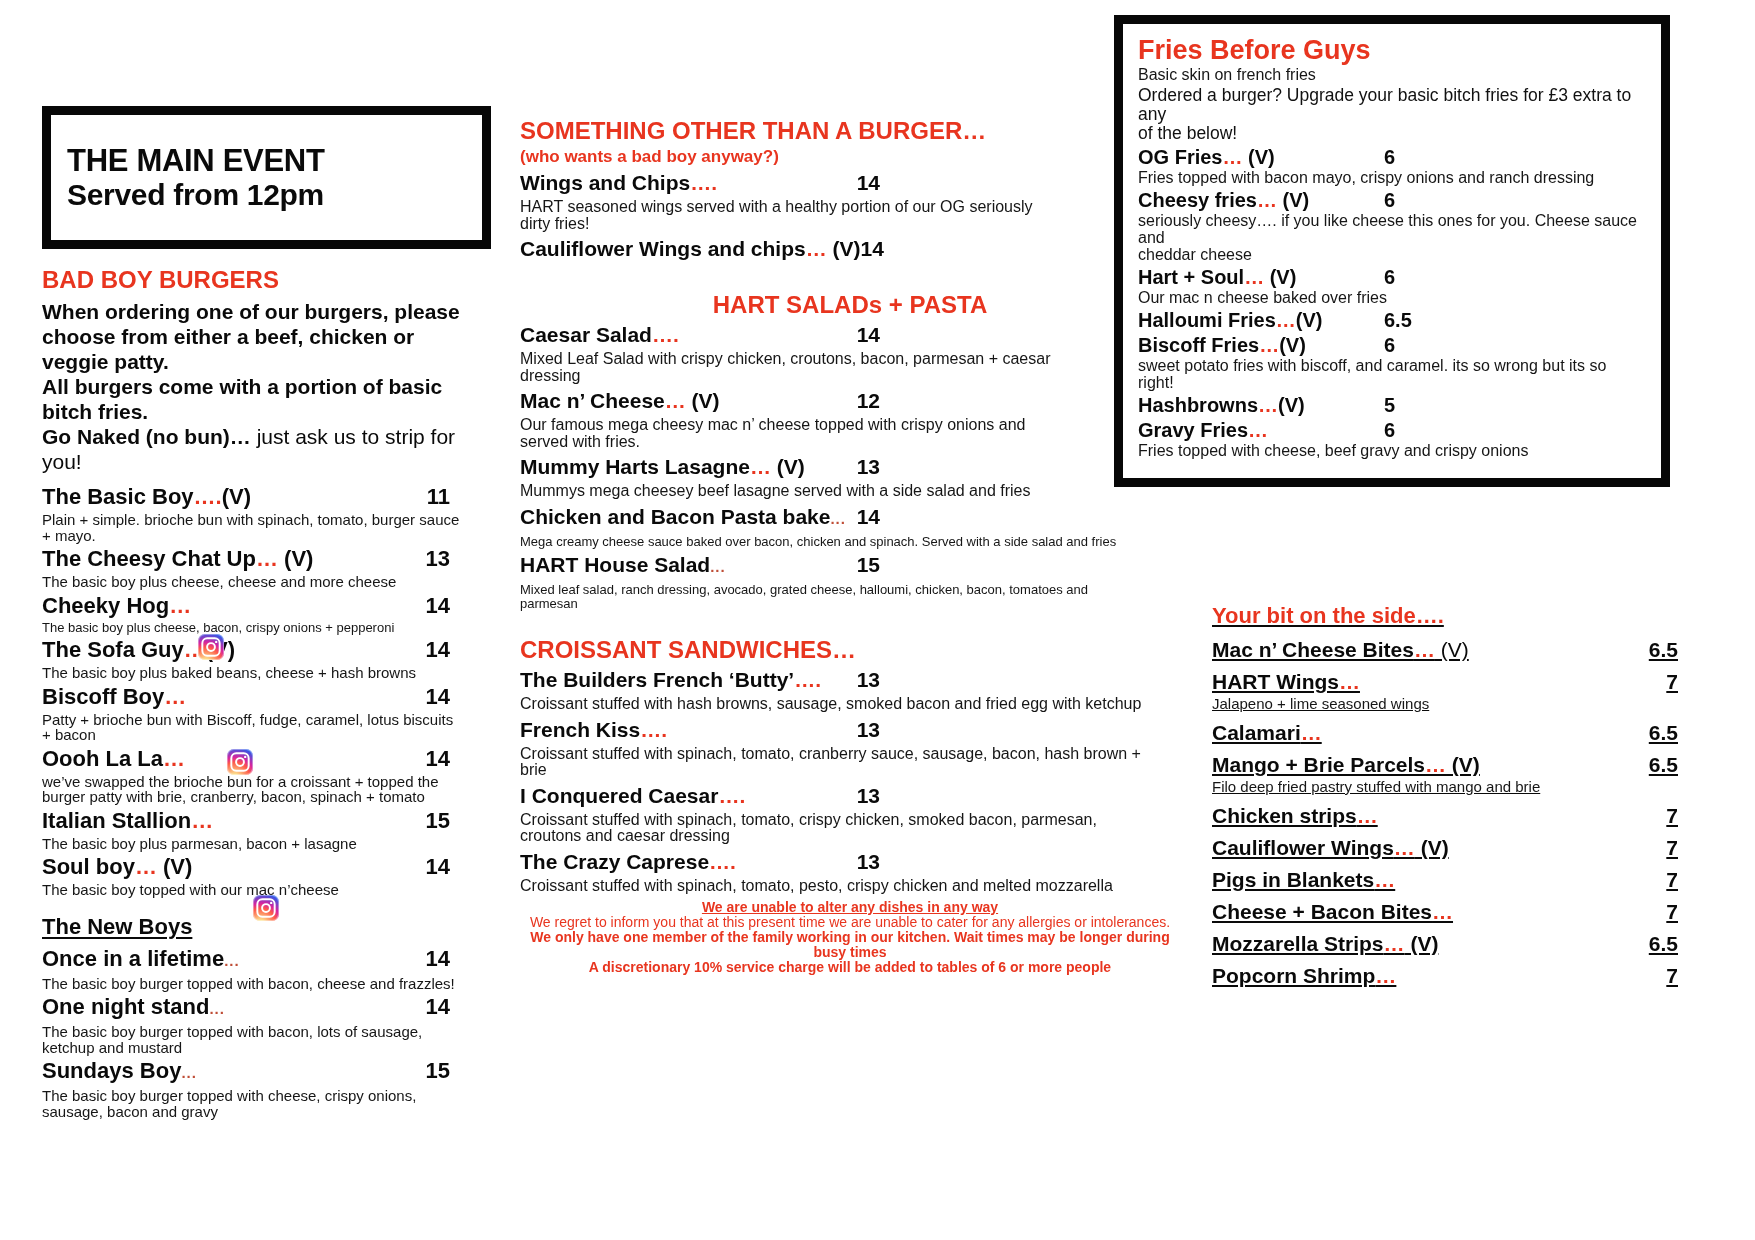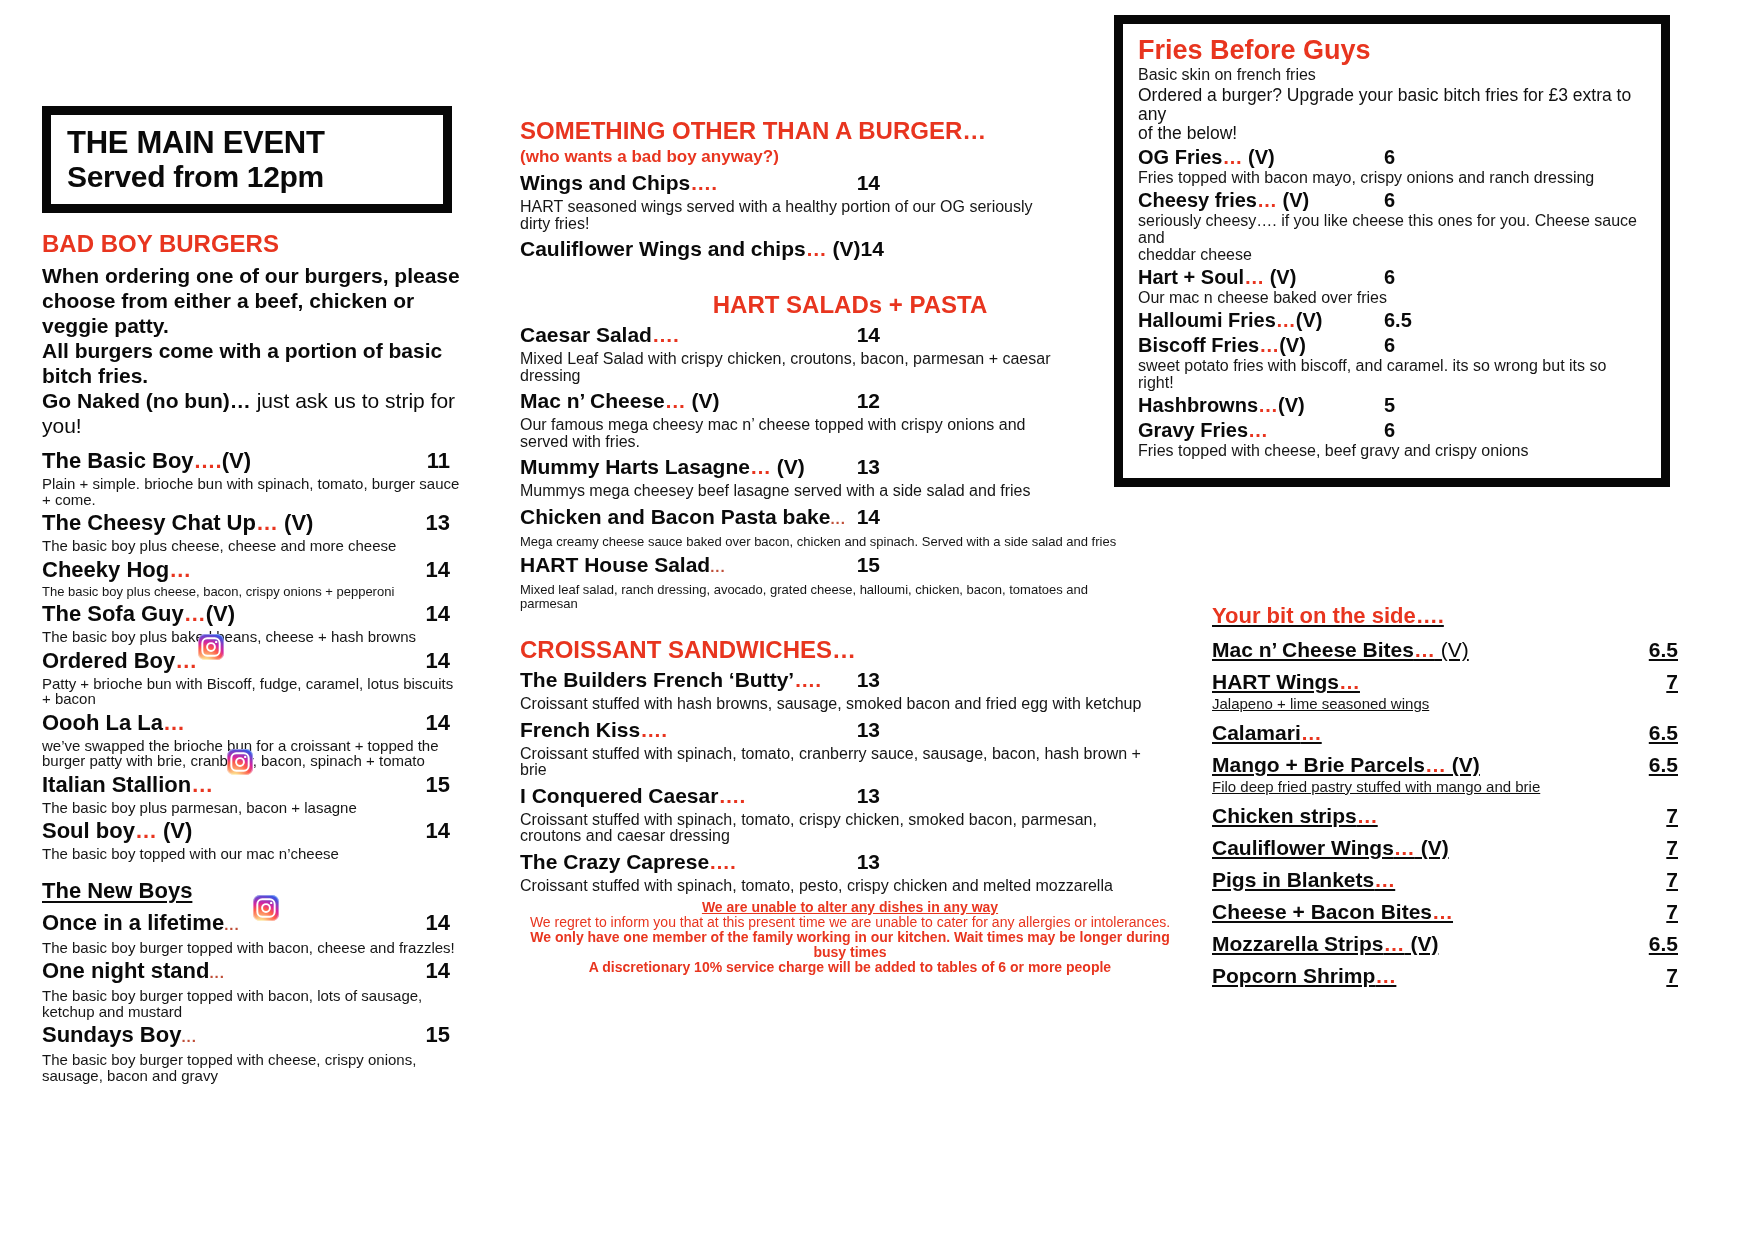--- a/index.html
+++ b/index.html
@@ -6,21 +6,21 @@
   body{
     width:1755px;height:1240px;position:relative;overflow:hidden;
     background:#ffffff;color:#0a0a0a;
     font-family:"Liberation Sans","DejaVu Sans",sans-serif;
     -webkit-font-smoothing:antialiased;
   }
   b{font-weight:700;}
 
   
   .left-col{position:absolute;left:42px;top:106px;width:445px;}
-  .menu-box{border:9px solid #070707;padding:10px 16px;width:410px;box-sizing:border-box;}
+  .menu-box{border:9px solid #070707;padding:28px 16px;width:449px;box-sizing:border-box;}
   .menu-box .t1{font-size:31px;font-weight:700;line-height:35px;letter-spacing:-0.3px;}
   .menu-box .t2{font-size:30px;font-weight:700;line-height:34px;letter-spacing:-0.3px;}
   .sec-head{color:#e8351f;font-weight:700;font-size:24px;line-height:26px;margin-top:18px;}
   .intro{font-size:21px;font-weight:700;line-height:25px;margin-top:6px;white-space:pre-line;}
   .intro-mix{font-size:21px;line-height:25px;}
   .intro-mix span{font-weight:400;}
   .items{margin-top:12px;}
   .b-item{margin-bottom:5px;}
   .row{display:flex;justify-content:space-between;align-items:baseline;}
   .row-l{width:408px;font-size:22px;line-height:22px;}
@@ -93,21 +93,21 @@
   <div class="intro-mix"><b>Go Naked (no bun)…</b><span> just ask us to strip for you!</span></div>
 
   <div class="items">
 
       <div class="b-item">
         <div class="row row-l">
           <span class="name"><b>The Basic Boy</b><b class="dots">….</b><b class="suffix">(V)</b></span>
           <span class="price">11</span>
         </div>
         <div class="desc">Plain + simple. brioche bun with spinach, tomato, burger sauce
-+ come.</div>
++ mayo.</div>
       </div>
 
       <div class="b-item">
         <div class="row row-l">
           <span class="name"><b>The Cheesy Chat Up</b><b class="dots">…</b><b class="suffix"> (V)</b></span>
           <span class="price">13</span>
         </div>
         <div class="desc">The basic boy plus cheese, cheese and more cheese</div>
       </div>
 
@@ -122,21 +122,21 @@
       <div class="b-item">
         <div class="row row-l">
           <span class="name"><b>The Sofa Guy</b><b class="dots">…</b><b class="suffix">(V)</b></span>
           <span class="price">14</span>
         </div>
         <div class="desc">The basic boy plus baked beans, cheese + hash browns</div>
       </div>
 
       <div class="b-item">
         <div class="row row-l">
-          <span class="name"><b>Ordered Boy</b><b class="dots">…</b></span>
+          <span class="name"><b>Biscoff Boy</b><b class="dots">…</b></span>
           <span class="price">14</span>
         </div>
         <div class="desc">Patty + brioche bun with Biscoff, fudge, caramel, lotus biscuits
 + bacon</div>
       </div>
 
       <div class="b-item">
         <div class="row row-l">
           <span class="name"><b>Oooh La La</b><b class="dots">…</b></span>
           <span class="price">14</span>

